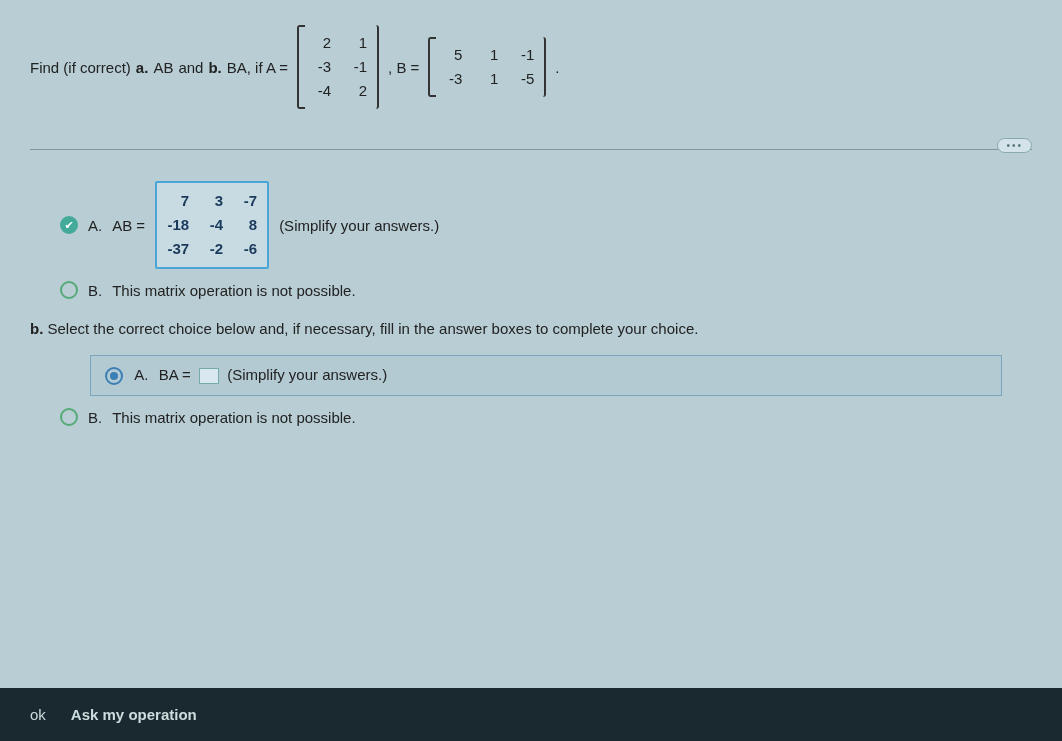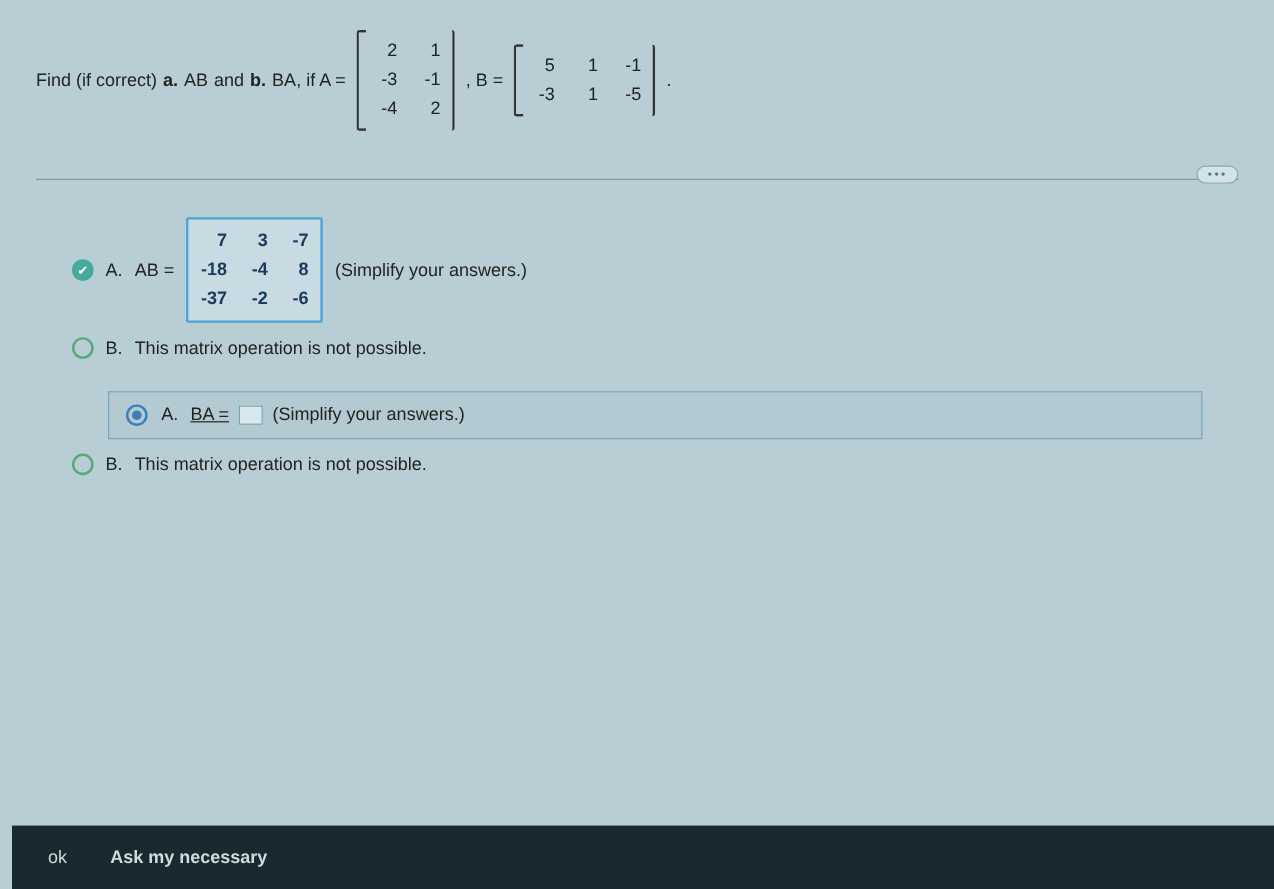--- a/index.html
+++ b/index.html
@@ -121,23 +121,22 @@
       margin: 0 4px;
     }
     .footer {
       position: absolute;
       bottom: 0;
       left: 0; right: 0;
       background: #1a2830;
       color: #cdd;
       padding: 18px 30px;
       display: flex;
-      gap: 36px;
+      gap: 25px;
       font-size: 15px;
-      margin-left: 10px;
     }
     .bold { font-weight: bold; }
   </style>
 </head>
 <body>
 
 <div class="problem-header">
   <span>Find (if correct)</span>
   <span class="bold">a.</span>
   <span>AB</span>
@@ -209,32 +208,36 @@
   </div>
 
   <div class="choice-row">
     <span class="radio"></span>
     <span>B.</span>
     <span>This matrix operation is not possible.</span>
   </div>
 </div>
 
 <div class="part" style="padding-top:5px;">
+  <div class="part-label">
+    <span class="bold">b.</span>
+    <span>Select the correct choice below and, if necessary, fill in the answer boxes to complete your choice.</span>
+  </div>
 
   <div class="selected-box">
     <span class="radio selected-active" style="vertical-align:middle;margin-right:8px;"></span>
     <span>A.</span>
-    <span style="margin-left:6px;text-decoration:underline;">BA =</span>
+    <span style="margin-left:6px;">BA =</span>
     <span class="blank-box"></span>
     <span>(Simplify your answers.)</span>
   </div>
 
   <div class="choice-row">
     <span class="radio"></span>
     <span>B.</span>
     <span>This matrix operation is not possible.</span>
   </div>
 </div>
 
 <div class="footer">
   <span>ok</span>
-  <span class="bold">Ask my necessary</span>
+  <span class="bold">Ask my operation</span>
 </div>
 
 </body></html>

